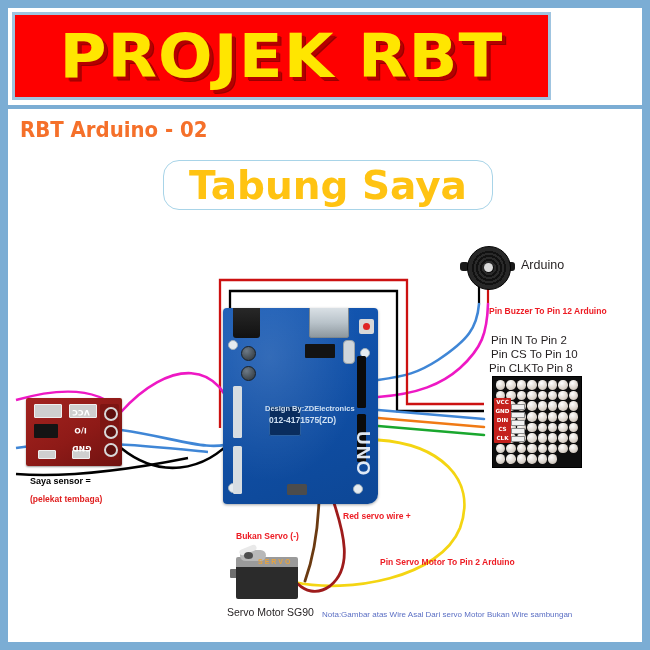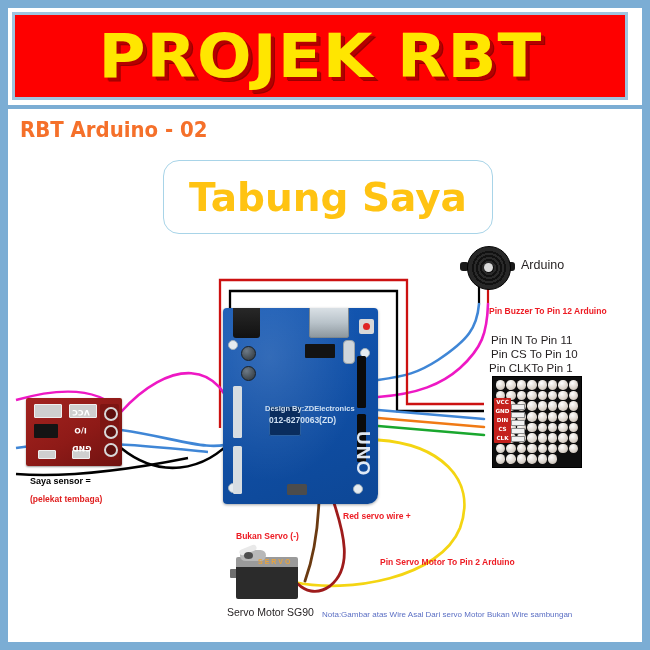--- a/index.html
+++ b/index.html
@@ -12,21 +12,21 @@
   #page{
     position:relative;
     width:650px;height:650px;
     box-sizing:border-box;
     border:8px solid #7badd4;
     background:#ffffff;
     overflow:hidden;
   }
   
   .banner{
-    position:absolute;left:4px;top:4px;width:616px;height:88px;
+    position:absolute;left:4px;top:4px;width:539px;height:88px;
     background:#fe0000;
     border:3px solid #9fc4e0;
     box-sizing:border-box;
     display:flex;align-items:center;justify-content:center;
   }
   .banner-text{
     font-family:"DejaVu Sans", sans-serif;
     font-weight:bold;
     font-size:60px;
     line-height:60px;
@@ -43,21 +43,21 @@
   .subtitle{
     position:absolute;left:12px;top:110px;
     font-family:"DejaVu Sans", sans-serif;
     font-weight:bold;font-size:21px;
     color:#f5702a;
     transform:scaleX(.94);
     transform-origin:left center;
     white-space:nowrap;
   }
   .pillbox{
-    position:absolute;left:155px;top:152px;width:330px;height:74px;
+    position:absolute;left:155px;top:152px;width:330px;height:50px;
     border:1px solid #a8d4e8;border-radius:16px;background:#fff;
     display:flex;align-items:center;justify-content:center;
     box-sizing:border-box;
   }
   .pillbox-text{
     font-family:"DejaVu Sans", sans-serif;
     font-weight:bold;font-size:39px;line-height:39px;
     color:#ffc312;
     transform:scaleX(1.0);
     white-space:nowrap;
@@ -200,23 +200,23 @@
 
   <div class="comp buzzer">
     <div class="tabl"></div>
     <div class="tabr"></div>
     <div class="body"></div>
     <div class="dot"></div>
   </div>
   <div class="lbl lbl-dark" style="left:513px;top:250px;font-size:12.5px;">Arduino</div>
   <div class="lbl lbl-red" style="left:481px;top:298px;">Pin Buzzer To Pin 12 Arduino</div>
 
-  <div class="lbl lbl-dark" style="left:483px;top:326px;">Pin IN To Pin 11</div>
+  <div class="lbl lbl-dark" style="left:483px;top:326px;">Pin IN To Pin 2</div>
   <div class="lbl lbl-dark" style="left:483px;top:340px;">Pin CS To Pin 10</div>
-  <div class="lbl lbl-dark" style="left:481px;top:354px;">Pin CLKTo Pin 1</div>
+  <div class="lbl lbl-dark" style="left:481px;top:354px;">Pin CLKTo Pin 8</div>
 
   <div class="comp matrix">
     <div class="mgrid">
       <i></i>
         <i></i>
       <i></i>
         <i></i>
       <i></i>
         <i></i>
       <i></i>
@@ -308,21 +308,21 @@
 
     <div class="hdr white" style="left:10px;top:78px;width:9px;height:52px;"></div>
 
     <div class="hdr white" style="left:10px;top:138px;width:9px;height:48px;"></div>
 
     <div class="hdr" style="left:134px;top:48px;width:9px;height:52px;"></div>
     <div class="hdr" style="left:134px;top:106px;width:9px;height:48px;"></div>
 
     <div class="hdr" style="left:64px;top:176px;width:20px;height:11px;background:#4c4c4c;"></div>
     <div class="brandtxt" style="left:26px;top:96px;font-size:7.5px;">Design By:ZDElectronics</div>
-    <div class="brandtxt" style="left:30px;top:107px;font-size:8.5px;">012-6270063(ZD)</div>
+    <div class="brandtxt" style="left:30px;top:107px;font-size:8.5px;">012-4171575(ZD)</div>
     <div class="uno">UNO</div>
   </div>
 
   <div class="comp touch">
     <div class="tpad" style="left:8px;top:6px;width:26px;height:12px;"></div>
     <div class="tpad" style="left:43px;top:6px;width:26px;height:12px;"></div>
     <div class="tic"></div>
     <div class="tpad" style="left:12px;top:52px;width:16px;height:7px;"></div>
     <div class="tpad" style="left:46px;top:52px;width:16px;height:7px;"></div>
     <div class="tpins"></div>

